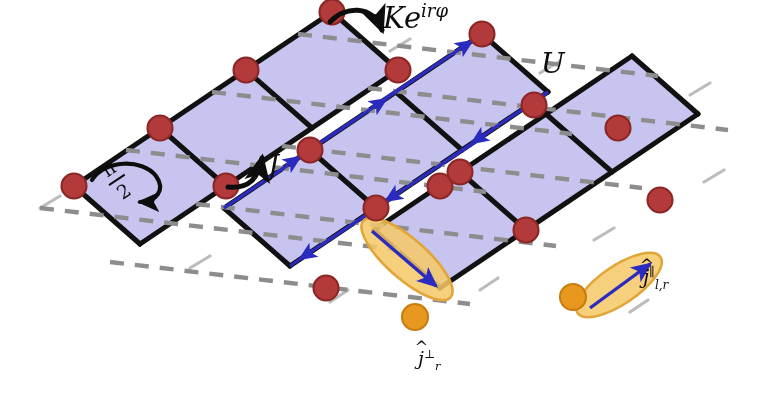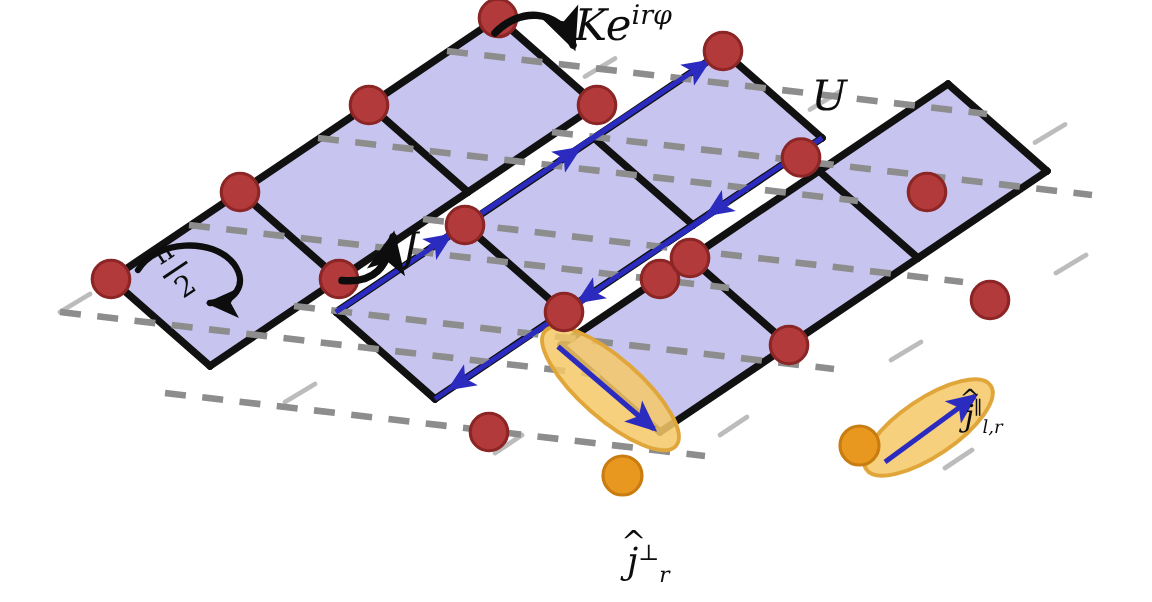--- a/index.html
+++ b/index.html
@@ -20,21 +20,21 @@
     white-space:nowrap;
     line-height:1;
     user-select:none;
   }
   .lbl .sup{font-size:.62em;vertical-align:super;font-style:italic;}
   .lbl .sub{font-size:.60em;vertical-align:sub;font-style:italic;}
   .lbl .upr{font-style:normal;}
   #lbl-K{left:383px;top:2px;font-size:29px;}
   #lbl-U{left:541px;top:50px;font-size:28px;}
   #lbl-J{left:268px;top:152px;font-size:27px;}
-  #lbl-jperp{left:418px;top:361px;font-size:24px;}
+  #lbl-jperp{left:418px;top:349px;font-size:19px;}
   #lbl-jpar{left:643px;top:266px;font-size:20px;}
   .hat{position:relative;display:inline-block;}
   .hat::before{
     content:"\005E";
     position:absolute;left:50%;top:-0.56em;
     transform:translateX(-46%);
     font-size:.84em;font-style:normal;
   }
 </style>
 </head>

